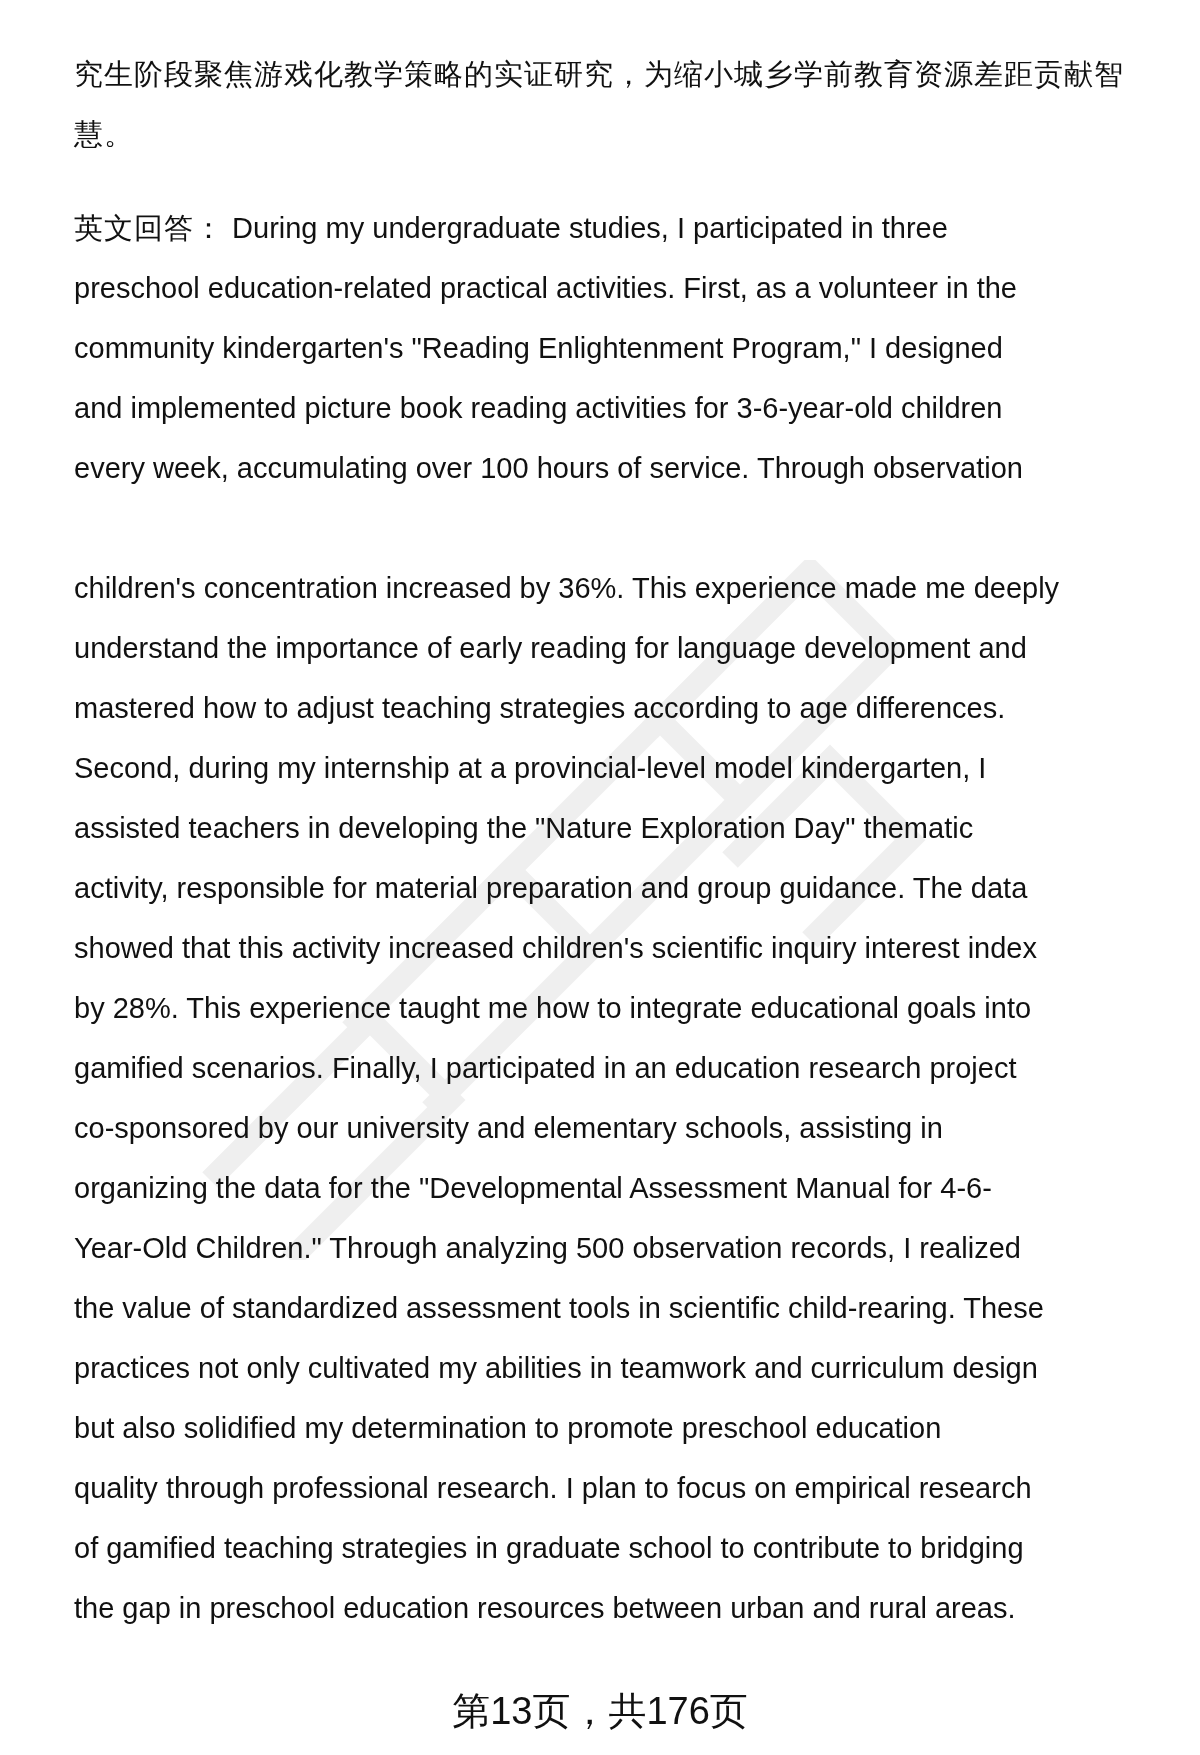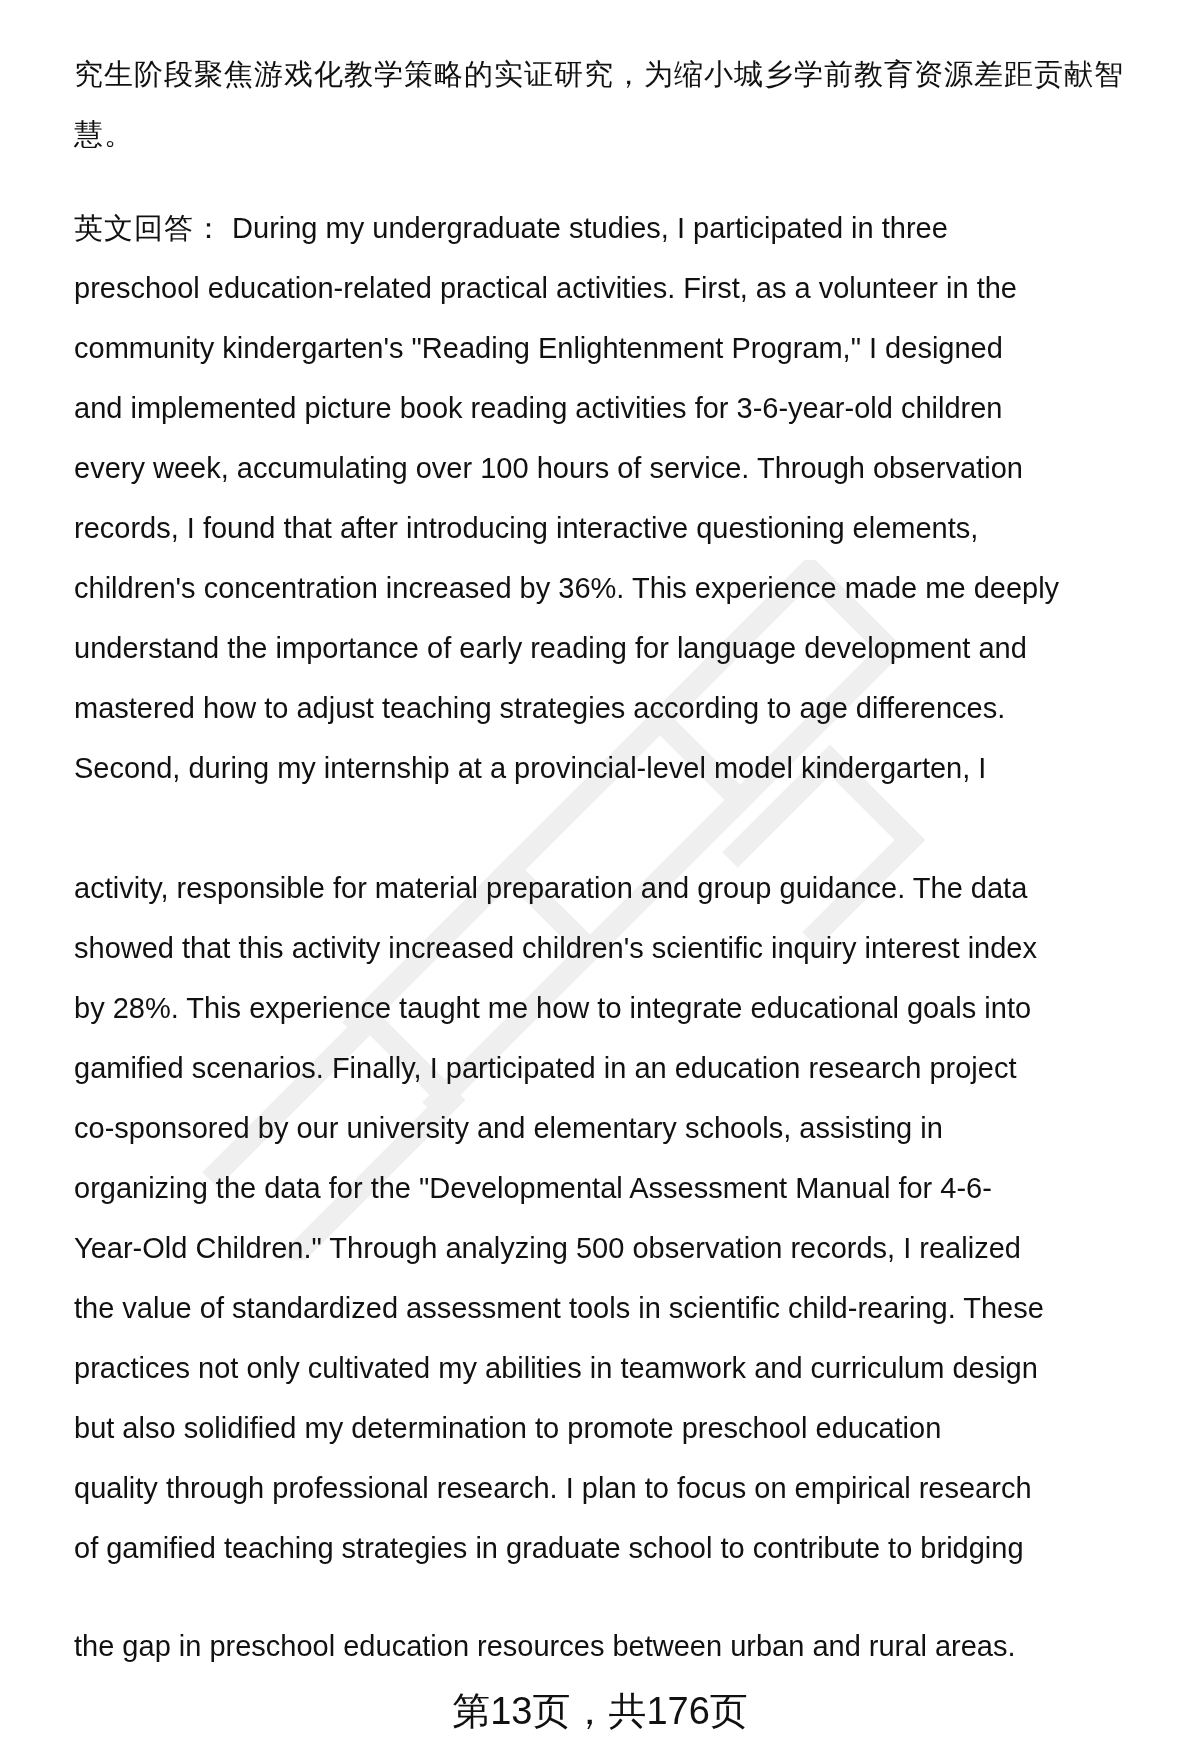--- a/index.html
+++ b/index.html
@@ -30,33 +30,33 @@
   </svg>
 
   <div class="line zh" style="top:44px">究生阶段聚焦游戏化教学策略的实证研究，为缩小城乡学前教育资源差距贡献智</div>
   <div class="line zh" style="top:104px">慧。</div>
 
   <div class="line" style="top:198px"><span class="zh">英文回答：</span><span> During my undergraduate studies, I participated in three</span></div>
   <div class="line" style="top:258px">preschool education-related practical activities. First, as a volunteer in the</div>
   <div class="line" style="top:318px">community kindergarten's "Reading Enlightenment Program," I designed</div>
   <div class="line" style="top:378px">and implemented picture book reading activities for 3-6-year-old children</div>
   <div class="line" style="top:438px">every week, accumulating over 100 hours of service. Through observation</div>
-  <div class="line" style="top:498px">records, I found that after introducing interactive questioning elements,</div>
   <div class="line" style="top:558px">children's concentration increased by 36%. This experience made me deeply</div>
   <div class="line" style="top:618px">understand the importance of early reading for language development and</div>
   <div class="line" style="top:678px">mastered how to adjust teaching strategies according to age differences.</div>
   <div class="line" style="top:738px">Second, during my internship at a provincial-level model kindergarten, I</div>
+  <div class="line" style="top:798px">assisted teachers in developing the "Nature Exploration Day" thematic</div>
   <div class="line" style="top:858px">activity, responsible for material preparation and group guidance. The data</div>
   <div class="line" style="top:918px">showed that this activity increased children's scientific inquiry interest index</div>
   <div class="line" style="top:978px">by 28%. This experience taught me how to integrate educational goals into</div>
   <div class="line" style="top:1038px">gamified scenarios. Finally, I participated in an education research project</div>
   <div class="line" style="top:1098px">co-sponsored by our university and elementary schools, assisting in</div>
   <div class="line" style="top:1158px">organizing the data for the "Developmental Assessment Manual for 4-6-</div>
   <div class="line" style="top:1218px">Year-Old Children." Through analyzing 500 observation records, I realized</div>
   <div class="line" style="top:1278px">the value of standardized assessment tools in scientific child-rearing. These</div>
   <div class="line" style="top:1338px">practices not only cultivated my abilities in teamwork and curriculum design</div>
   <div class="line" style="top:1398px">but also solidified my determination to promote preschool education</div>
   <div class="line" style="top:1458px">quality through professional research. I plan to focus on empirical research</div>
   <div class="line" style="top:1518px">of gamified teaching strategies in graduate school to contribute to bridging</div>
-  <div class="line" style="top:1616px">the gap in preschool education resources between urban and rural areas.</div>
+  <div class="line" style="top:1578px">the gap in preschool education resources between urban and rural areas.</div>
 
   <div class="footer">第13页，共176页</div>
 </div>
 
 </body></html>

